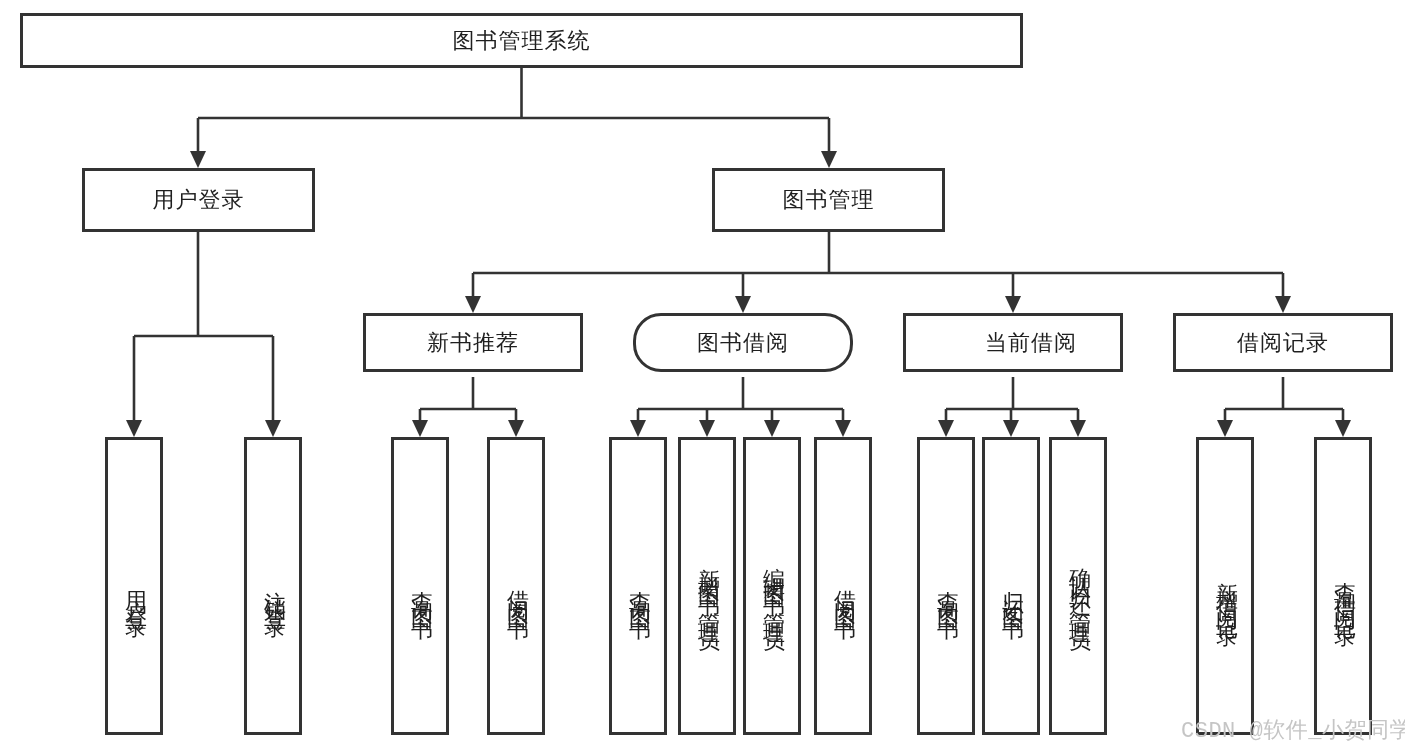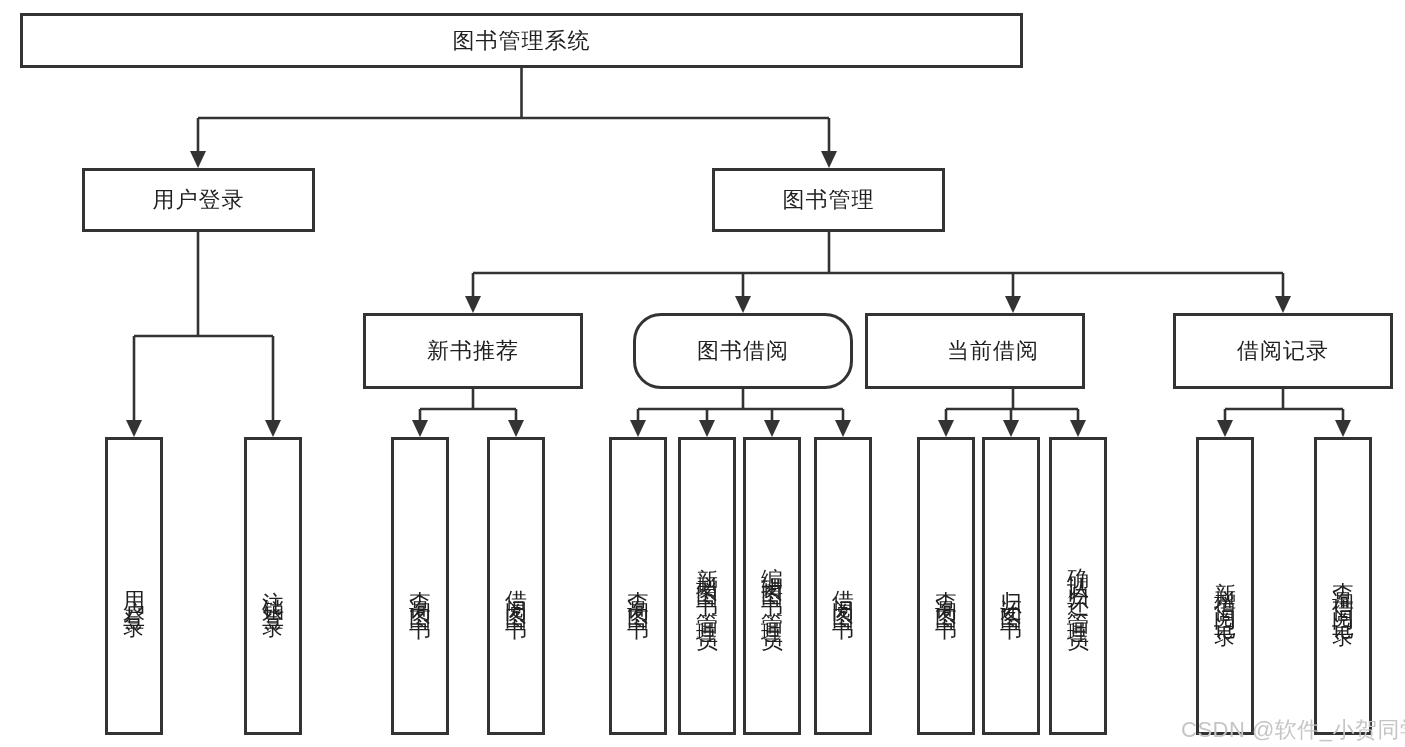--- a/index.html
+++ b/index.html
@@ -4,56 +4,57 @@
 <style>
   * { margin: 0; padding: 0; box-sizing: border-box; }
   html, body { background: #ffffff; }
   body { font-family: "Liberation Sans", sans-serif; }
   .stage {
     position: relative;
     width: 1405px;
     height: 747px;
     background: #ffffff;
     overflow: hidden;
+    font-family: Liberation Mono, monospace;
   }
   .connectors {
     position: absolute;
     left: 0; top: 0;
     width: 1405px; height: 747px;
     pointer-events: none;
   }
   .box {
     position: absolute;
     border: 3px solid #333333;
     background: #ffffff;
     display: flex;
     align-items: center;
     justify-content: center;
     color: #1f1f1f;
     z-index: 2;
   }
   .hbox { font-size: 22px; letter-spacing: 1px; }
   .root  { left: 20px;  top: 13px;  width: 1003px; height: 55px; }
   .lvl2  { top: 168px; width: 233px; height: 64px; }
-  .lvl3  { top: 313px; width: 220px; height: 76px; }
+  .lvl3  { top: 313px; width: 220px; height: 59px; }
   .leaf  { top: 437px; width: 58px;  height: 298px; }
   .leaf span {
     writing-mode: vertical-rl;
     text-orientation: mixed;
     font-size: 22px;
     letter-spacing: 9px;
     line-height: 1;
     padding-top: 9px; 
     white-space: nowrap;
   }
   .b-user-login   { left: 82px; }
   .b-book-mgmt    { left: 712px; }
   .b-new-books    { left: 363px; }
   .b-book-borrow  { left: 633px; border-radius: 28px; }
-  .b-cur-borrow   { left: 865px; padding-left: 36px; }
+  .b-cur-borrow   { left: 903px; padding-left: 36px; }
   .b-records      { left: 1173px; }
   .lf-1  { left: 105px; }
   .lf-2  { left: 244px; }
   .lf-3  { left: 391px; }
   .lf-4  { left: 487px; }
   .lf-5  { left: 609px; }
   .lf-6  { left: 678px; }
   .lf-7  { left: 743px; }
   .lf-8  { left: 814px; }
   .lf-9  { left: 917px; }

